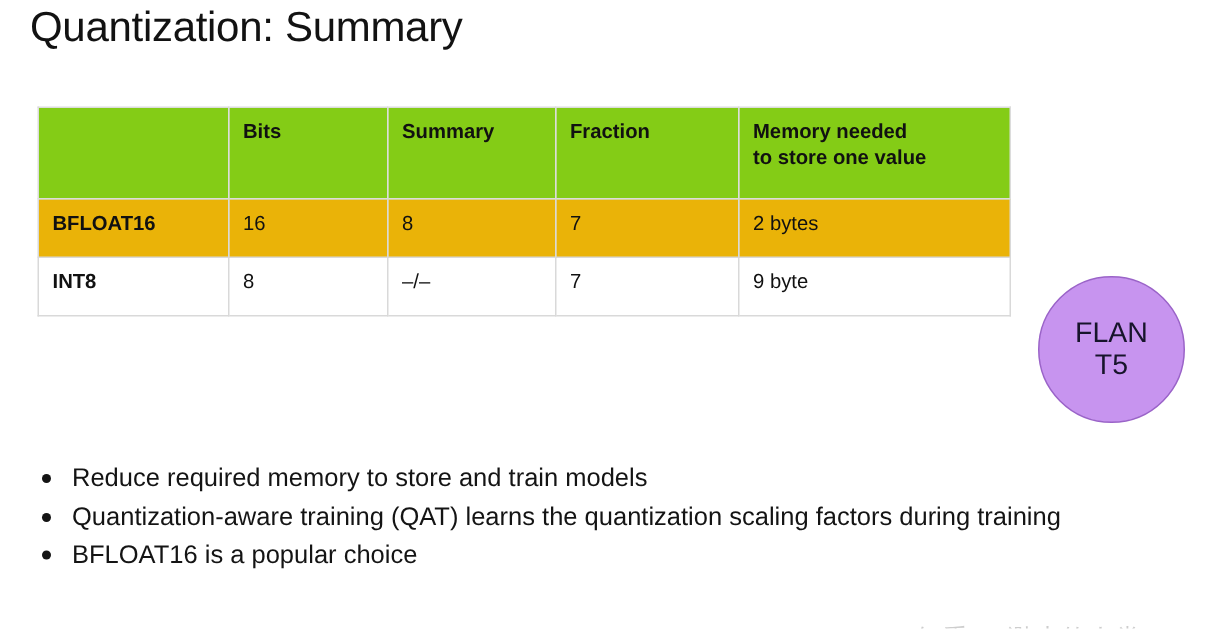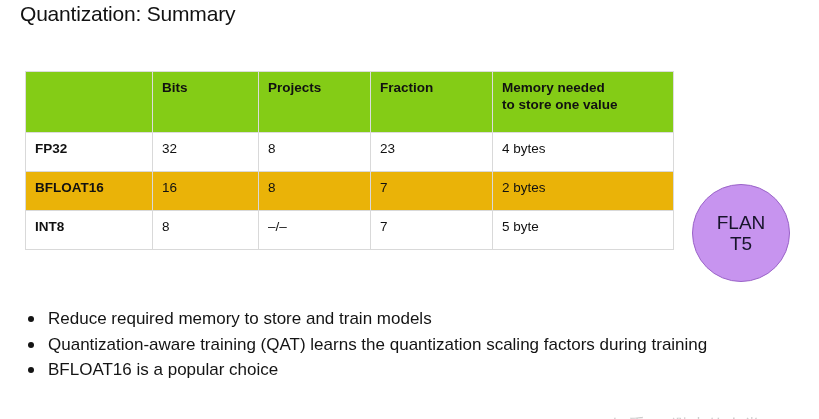--- a/index.html
+++ b/index.html
@@ -21,21 +21,21 @@
     left: 0; top: 0;
     width: 819px;
     height: 419px;
   }
 
   
   #slide-title {
     position: absolute;
     left: 20px;
     top: 2px;
-    font-size: 21px;
+    font-size: 28px;
     font-weight: 400;
     letter-spacing: -0.2px;
     color: #121212;
     white-space: nowrap;
   }
 
   
   #quant-table {
     position: absolute;
     left: 25px;
@@ -149,49 +149,42 @@
       <col class="c-name">
         <col class="c-bits">
         <col class="c-exp">
         <col class="c-frac">
         <col class="c-mem">
     </colgroup>
     <thead>
       <tr>
         <th></th>
         <th>Bits</th>
-        <th>Projects</th>
+        <th>Summary</th>
         <th>Fraction</th>
         <th>
           <span class="mem-line">Memory needed</span>
           <span class="mem-line">to store one value</span>
         </th>
       </tr>
     </thead>
     <tbody>
-      <tr>
-        <td>FP32</td>
-        <td>32</td>
-        <td>8</td>
-        <td>23</td>
-        <td>4 bytes</td>
-      </tr>
       <tr class="row-highlight">
         <td>BFLOAT16</td>
         <td>16</td>
         <td>8</td>
         <td>7</td>
         <td>2 bytes</td>
       </tr>
       <tr>
         <td>INT8</td>
         <td>8</td>
         <td>–/–</td>
         <td>7</td>
-        <td>5 byte</td>
+        <td>9 byte</td>
       </tr>
     </tbody>
   </table>
 
   <div id="flan-badge">
     <span>FLAN</span>
     <span>T5</span>
   </div>
 
   <ul id="bullet-list">

